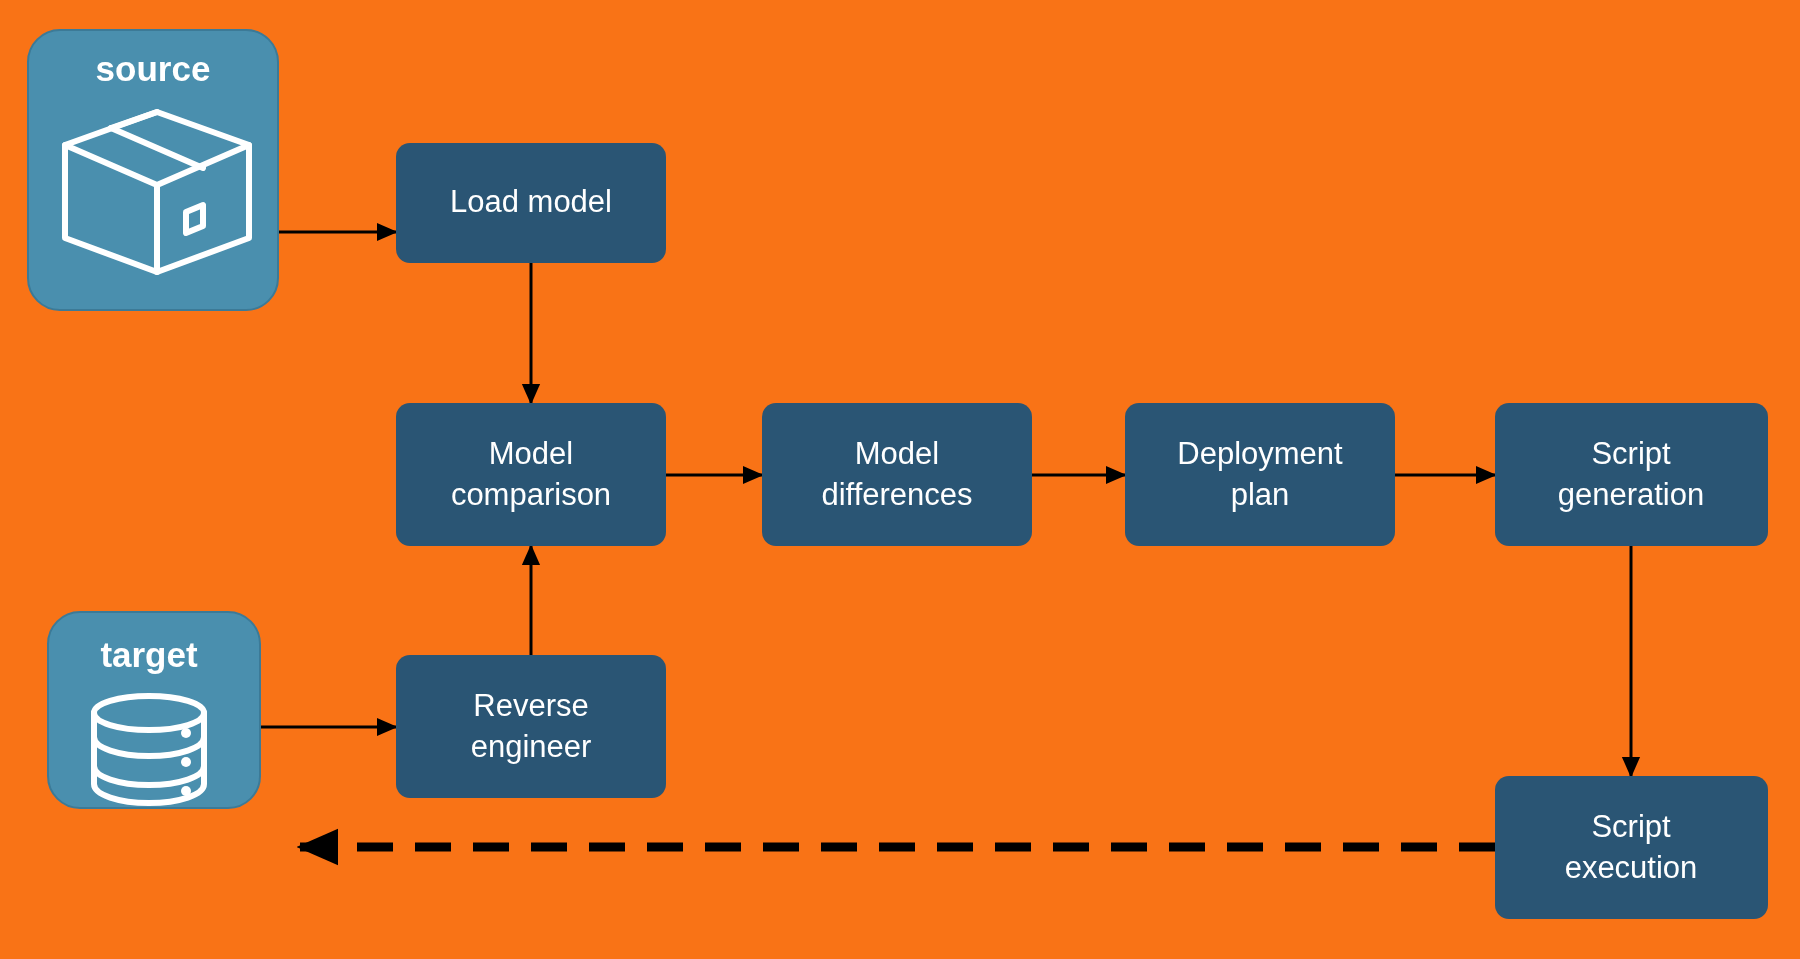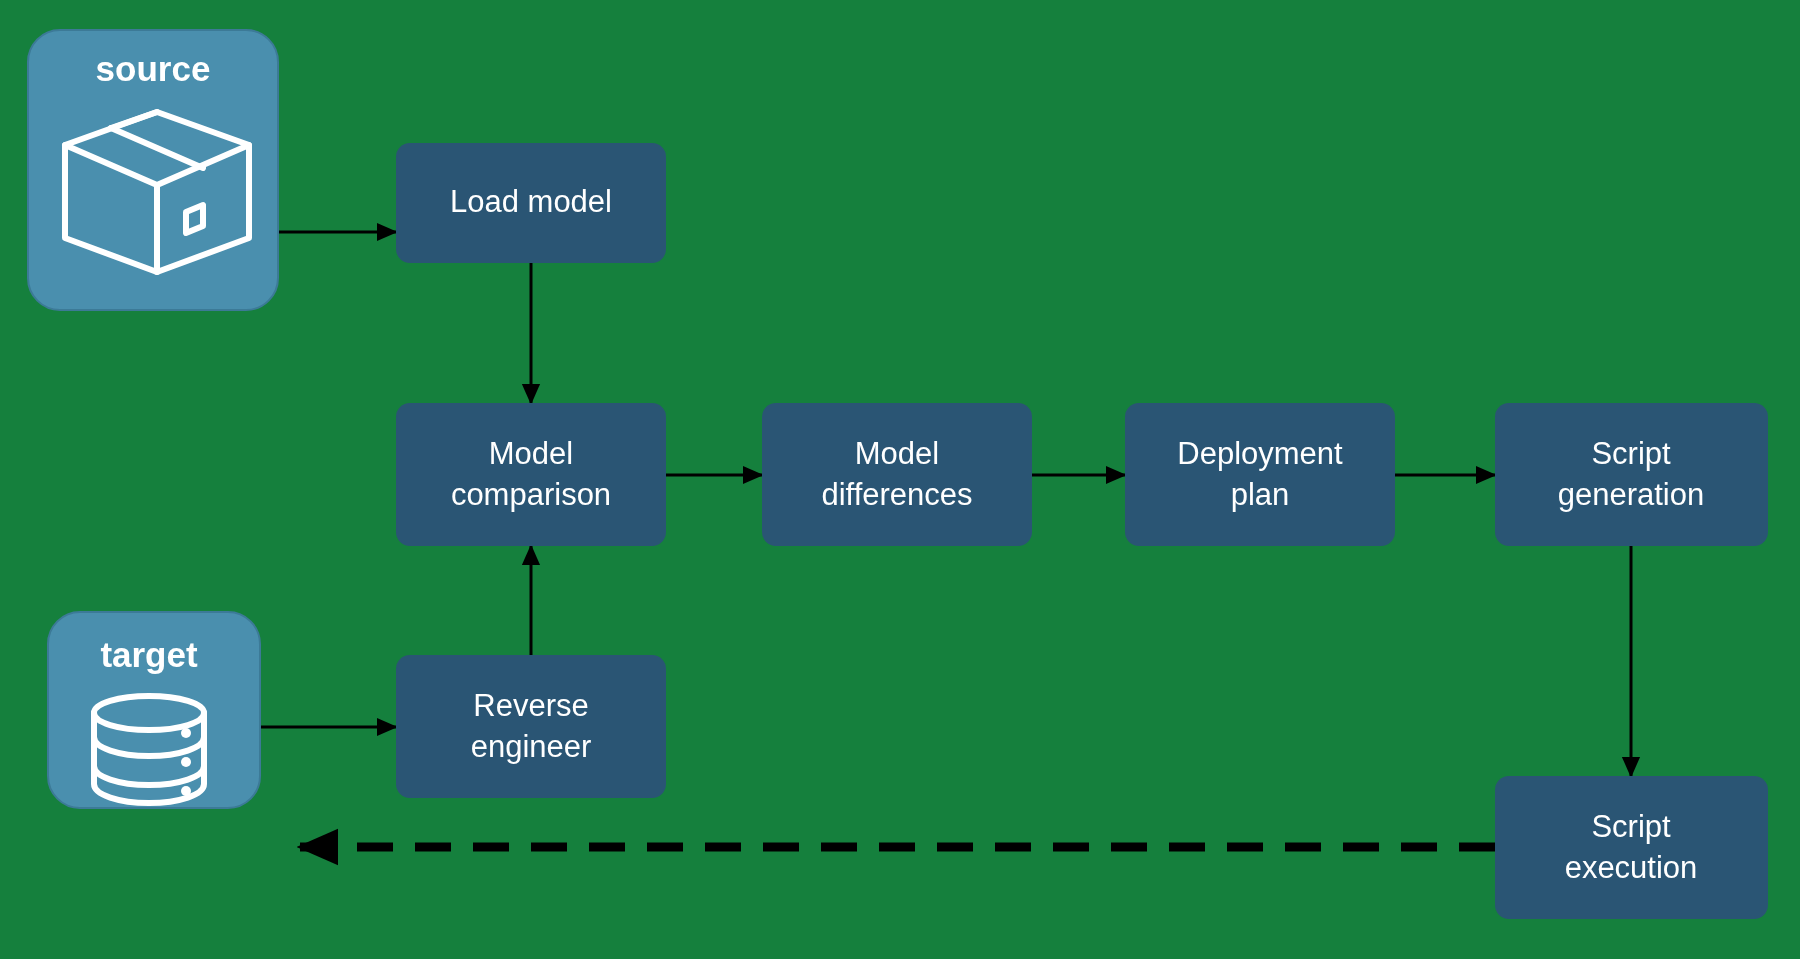--- a/index.html
+++ b/index.html
@@ -10,21 +10,21 @@
   body {
     width: 1800px;
     height: 959px;
     font-family: "Liberation Sans", sans-serif;
     overflow: hidden;
   }
   #diagram-root {
     position: relative;
     width: 1800px;
     height: 959px;
-    background: #15803d;
+    background: #f97316;
   }
   svg.canvas {
     position: absolute;
     top: 0;
     left: 0;
     width: 1800px;
     height: 959px;
   }
   .node-label {
     fill: #ffffff;

